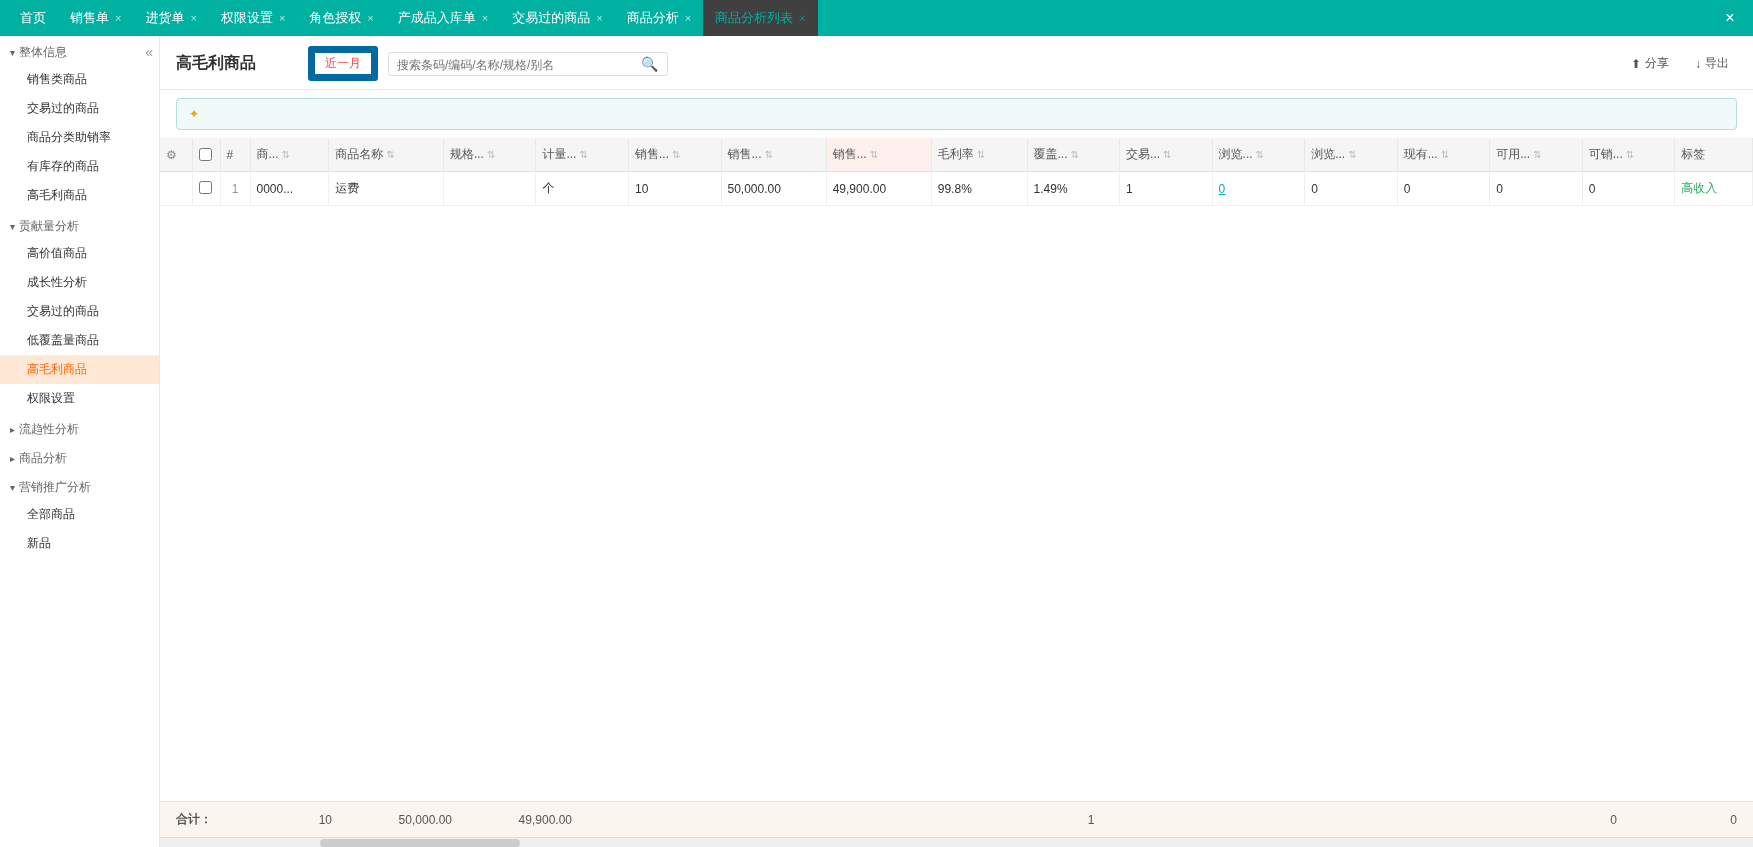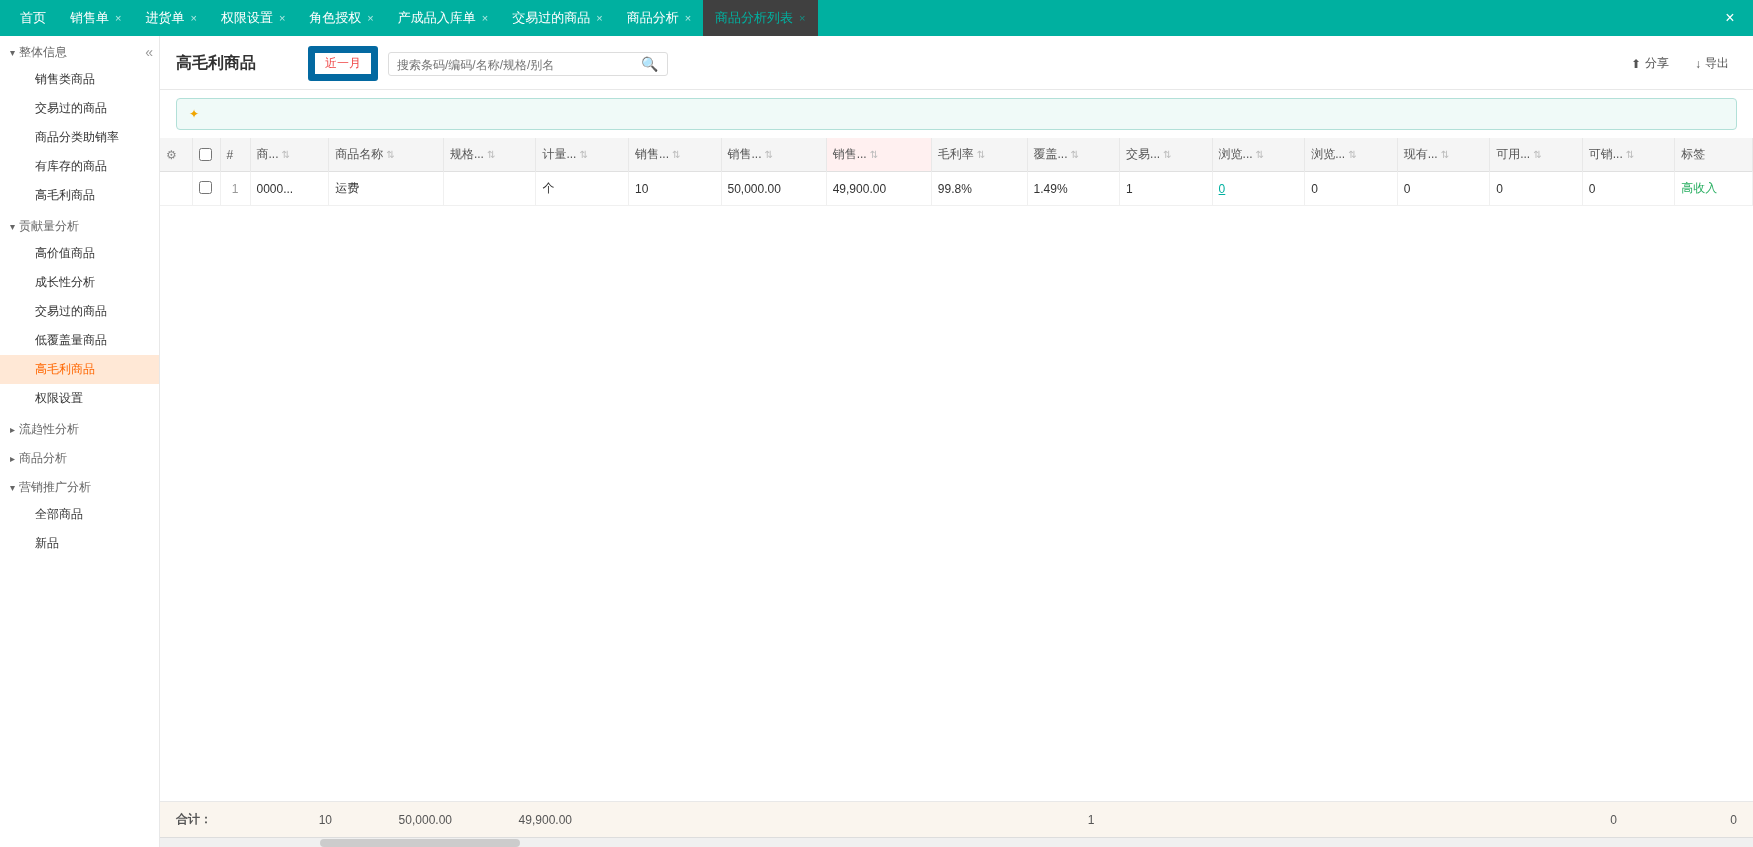--- a/index.html
+++ b/index.html
@@ -67,21 +67,21 @@
     .sidebar-group-header {
       padding: 8px 10px 4px 10px;
       color: #666;
       font-size: 12px;
       display: flex;
       align-items: center;
       cursor: pointer;
     }
     .sidebar-group-header .arrow { margin-right: 4px; font-size: 10px; }
     .sidebar-item {
-      padding: 6px 10px 6px 35px;
+      padding: 6px 10px 6px 27px;
       color: #333;
       cursor: pointer;
       font-size: 12px;
     }
     .sidebar-item.active {
       background: #ffe8d6;
       color: #ff6600;
     }
 
     

